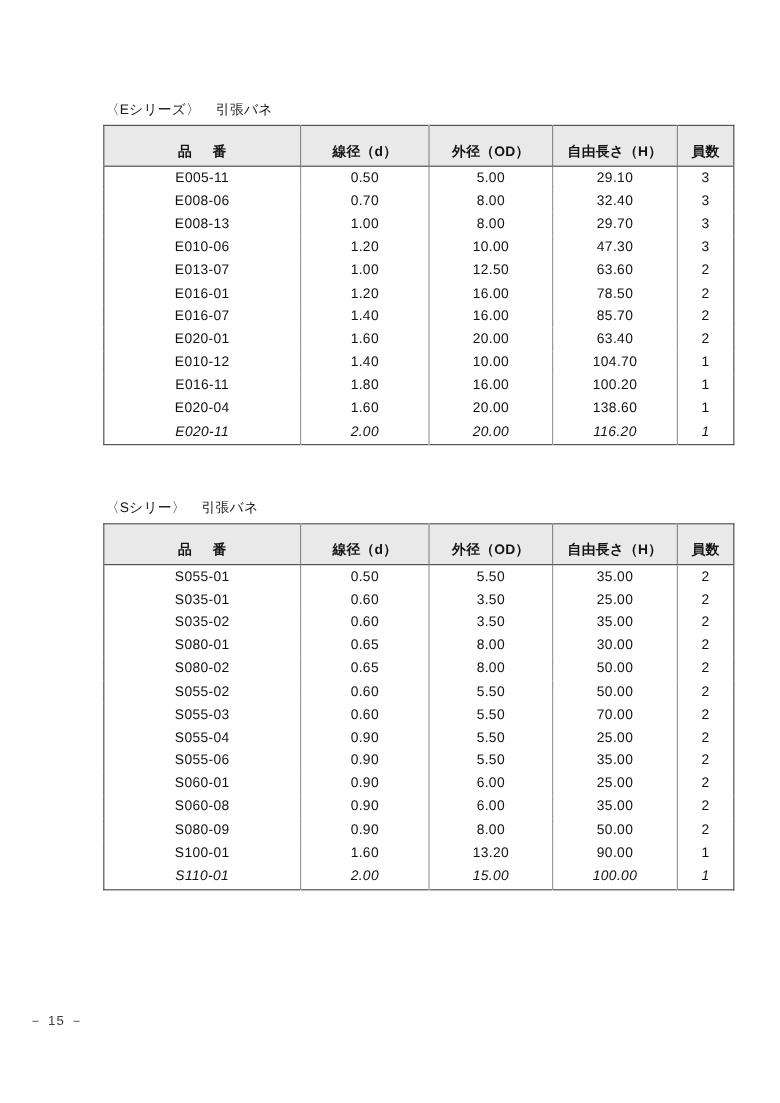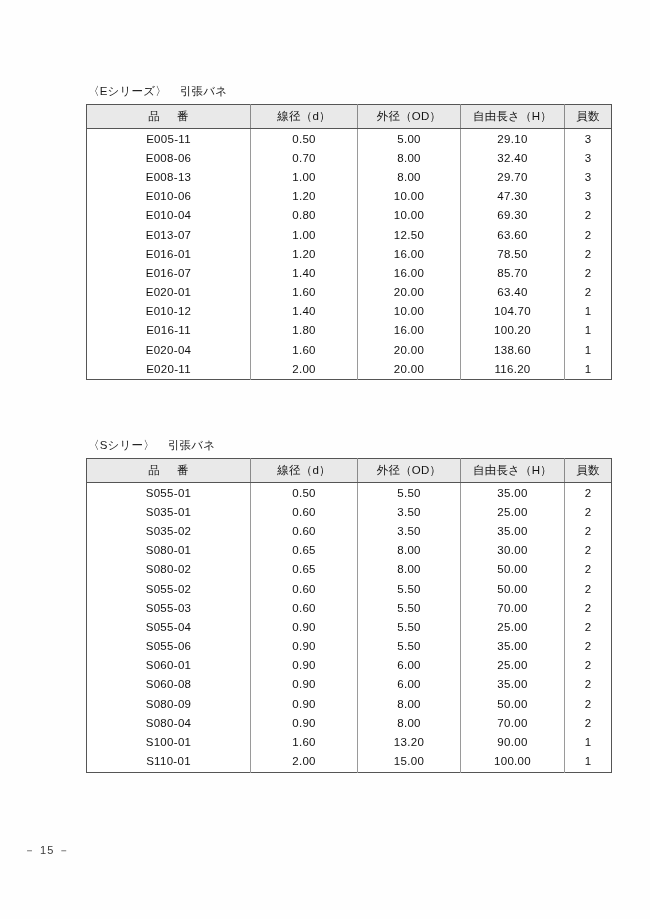--- a/index.html
+++ b/index.html
@@ -26,21 +26,21 @@
     margin-left: 24px;
   }
 
   
   .table-block {
     position: absolute;
     left: 62px;
     width: 525px;
   }
   #block-e { top: 84px; }
-  #block-s { top: 438px; }
+  #block-s { top: 416px; }
 
   .table-caption {
     font-size: 11.5px;
     letter-spacing: 0.2px;
     color: #1a1a1a;
     margin: 0 0 5px 2px;
     white-space: nowrap;
     font-weight: 400;
   }
   .caption-series {
@@ -59,23 +59,23 @@
   table.spec col.c-wire { width: 107px; }
   table.spec col.c-od   { width: 103px; }
   table.spec col.c-len  { width: 104px; }
   table.spec col.c-qty  { width: 47px; }
 
   table.spec thead th {
     background: #e9e9e9;
     border-bottom: 1.2px solid #555;
     border-right: 1px solid #8a8a8a;
     font-size: 11.5px;
-    font-weight: 400;
+    font-weight: 700;
     letter-spacing: 0.2px;
-    padding: 3px 0 3px 0;
+    padding: 13px 0 3px 0;
     height: 17px;
     text-align: center;
     color: #141414;
     white-space: nowrap;
   }
   table.spec thead th:last-child {
     border-right: none;
   }
   .th-part-spaced {
     letter-spacing: 0.2px;
@@ -95,20 +95,21 @@
     letter-spacing: 0.3px;
     color: #111111;
     white-space: nowrap;
     font-variant-numeric: tabular-nums;
   }
   table.spec tbody td:last-child {
     border-right: none;
   }
   table.spec tbody tr:last-child td {
     padding-bottom: 1px;
+    font-style: italic;
   }
 
   
   .page-footer {
     position: absolute;
     left: 0;
     top: 843px;
     width: 650px;
     text-align: left;
     font-size: 11px;
@@ -165,27 +166,20 @@
             <td>3</td>
           </tr>
           <tr>
             <td>E010-06</td>
             <td>1.20</td>
             <td>10.00</td>
             <td>47.30</td>
             <td>3</td>
           </tr>
           <tr>
-            <td>E010-04</td>
-            <td>0.80</td>
-            <td>10.00</td>
-            <td>69.30</td>
-            <td>2</td>
-          </tr>
-          <tr>
             <td>E013-07</td>
             <td>1.00</td>
             <td>12.50</td>
             <td>63.60</td>
             <td>2</td>
           </tr>
           <tr>
             <td>E016-01</td>
             <td>1.20</td>
             <td>16.00</td>
@@ -338,27 +332,20 @@
             <td>2</td>
           </tr>
           <tr>
             <td>S080-09</td>
             <td>0.90</td>
             <td>8.00</td>
             <td>50.00</td>
             <td>2</td>
           </tr>
           <tr>
-            <td>S080-04</td>
-            <td>0.90</td>
-            <td>8.00</td>
-            <td>70.00</td>
-            <td>2</td>
-          </tr>
-          <tr>
             <td>S100-01</td>
             <td>1.60</td>
             <td>13.20</td>
             <td>90.00</td>
             <td>1</td>
           </tr>
           <tr>
             <td>S110-01</td>
             <td>2.00</td>
             <td>15.00</td>

